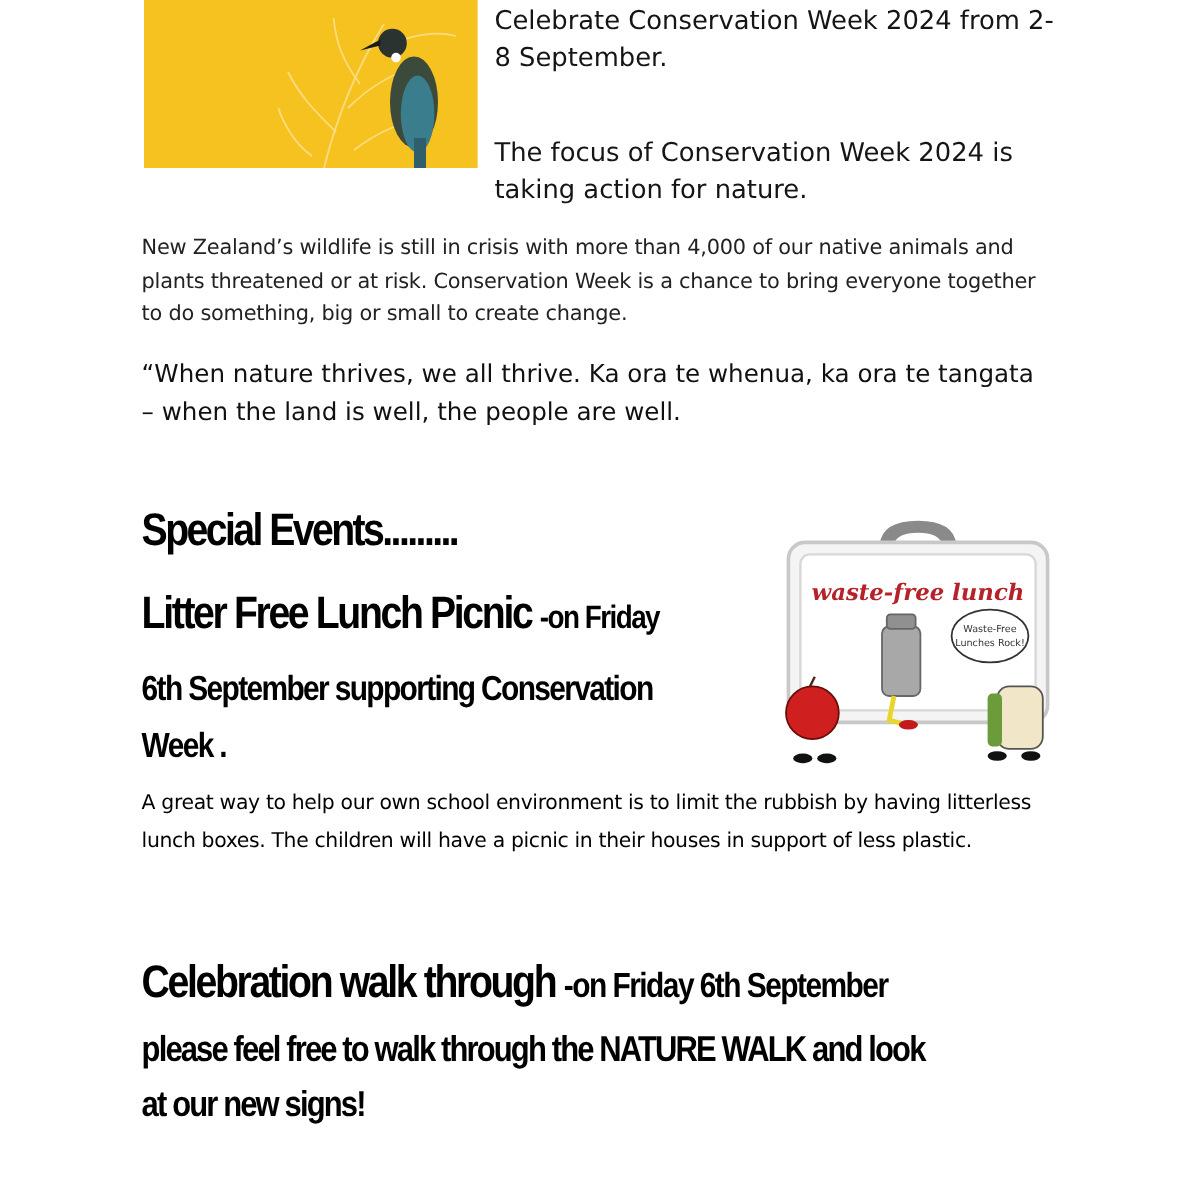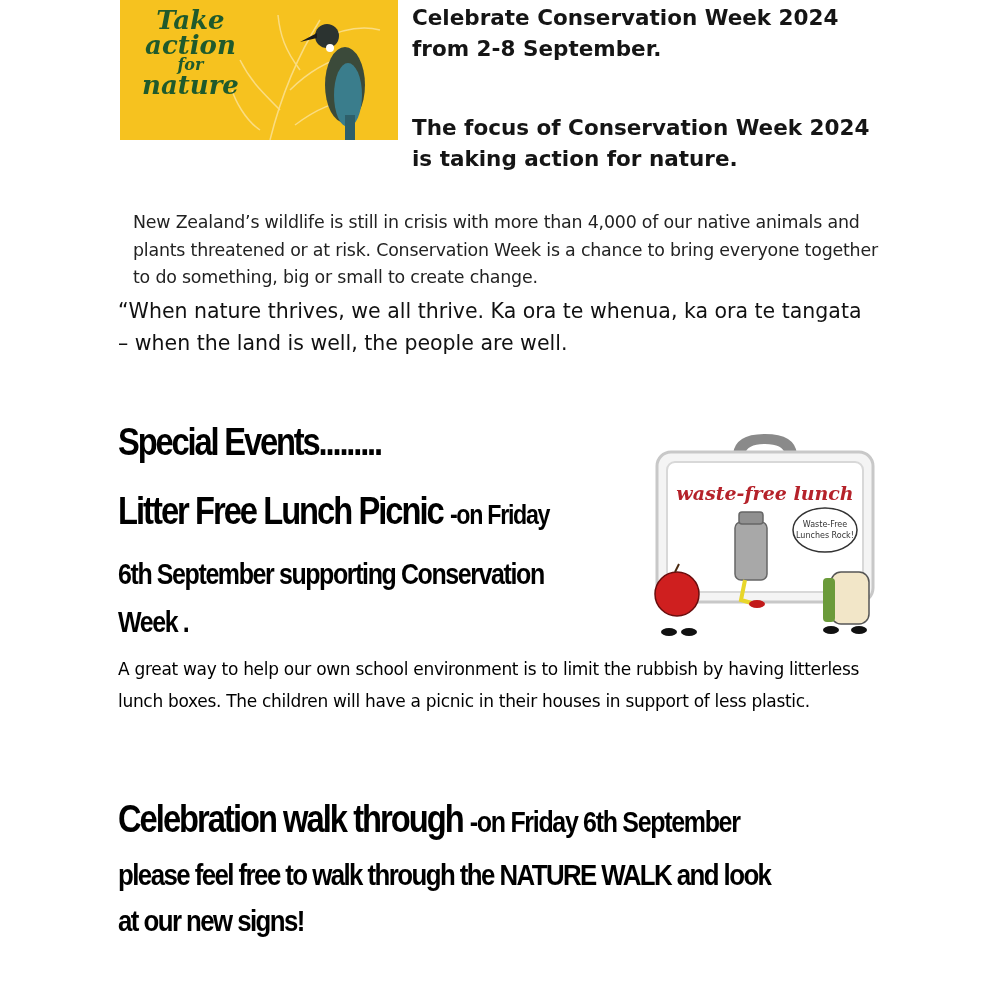--- a/index.html
+++ b/index.html
@@ -6,25 +6,25 @@
   body { width: 1000px; height: 1000px; position: relative; overflow: hidden; font-family: "DejaVu Sans", sans-serif; color: #111; }
 
   .banner { position: absolute; left: 120px; top: 0; width: 278px; height: 140px; background: #f6c21f; overflow: hidden; }
   .banner-text { position: absolute; left: 22px; top: 8px; font-family: "DejaVu Serif", serif; font-style: italic; font-weight: bold; color: #1f5a2c; text-align: center; line-height: 0.95; }
   .banner-text .l1 { font-size: 26px; display:block; }
   .banner-text .l2 { font-size: 26px; display:block; }
   .banner-text .l3 { font-size: 16px; display:block; }
   .banner-text .l4 { font-size: 26px; display:block; }
   .banner svg { position: absolute; left: 0; top: 0; }
 
-  .intro { position: absolute; left: 412px; top: 2px; width: 470px; font-family: "DejaVu Sans", sans-serif; font-weight: bold; font-size: 21.5px; line-height: 31px; color: #151515; }
+  .intro { position: absolute; left: 412px; top: 2px; width: 470px; font-family: "DejaVu Sans", sans-serif; font-weight: normal; font-size: 21.5px; line-height: 31px; color: #151515; }
   .intro p { margin: 0; }
   .intro p + p { margin-top: 48px; }
 
-  .body-para { position: absolute; left: 118px; top: 194px; width: 760px; font-family: "DejaVu Sans", sans-serif; font-size: 17.4px; line-height: 27.5px; color: #222; margin: 15px; letter-spacing: -0.2px; }
+  .body-para { position: absolute; left: 118px; top: 194px; width: 760px; font-family: "DejaVu Sans", sans-serif; font-size: 17.4px; line-height: 27.5px; color: #222; margin: 0; letter-spacing: -0.2px; }
 
   .quote { position: absolute; left: 118px; top: 295px; width: 760px; font-family: "DejaVu Sans", sans-serif; font-weight: normal; font-size: 20.5px; line-height: 32px; color: #111; margin: 0; }
 
   .impact { font-family: "Liberation Sans", sans-serif; font-weight: bold; color: #000; transform-origin: left top; white-space: nowrap; }
 
   .special { position: absolute; left: 118px; top: 421px; font-size: 38px; letter-spacing: -2.5px; transform: scaleX(0.86); }
   .litter { position: absolute; left: 118px; top: 490px; font-size: 38px; letter-spacing: -2.3px; transform: scaleX(0.86); }
   .litter .small { font-size: 27px; letter-spacing: -1.5px; }
   .litter2 { position: absolute; left: 118px; top: 550px; font-size: 29px; letter-spacing: -1.6px; line-height: 48px; transform: scaleX(0.86); }
 
@@ -50,26 +50,20 @@
       <path d="M200 40 C220 30 240 25 260 30"></path>
       <path d="M175 125 C195 110 215 100 240 100"></path>
     </g>
     <ellipse cx="225" cy="85" rx="20" ry="38" fill="#3b4a3a"></ellipse>
     <ellipse cx="228" cy="95" rx="14" ry="32" fill="#3a7d8c"></ellipse>
     <circle cx="207" cy="36" r="12" fill="#2b3330"></circle>
     <path d="M197 33 L180 42 L197 38 Z" fill="#1a1a1a"></path>
     <circle cx="210" cy="48" r="4" fill="#ffffff"></circle>
     <rect x="225" y="115" width="10" height="25" fill="#2e5f6a"></rect>
   </svg>
-  <div class="banner-text">
-    <span class="l1">Take</span>
-    <span class="l2">action</span>
-    <span class="l3">for</span>
-    <span class="l4">nature</span>
-  </div>
 </div>
 
 <div class="intro">
   <p>Celebrate Conservation Week 2024 from 2-8 September.</p>
   <p>The focus of Conservation Week 2024 is taking action for nature.</p>
 </div>
 
 <p class="body-para">New Zealand’s wildlife is still in crisis with more than 4,000 of our native animals and plants threatened or at risk. Conservation Week is a chance to bring everyone together to do something, big or small to create change.</p>
 
 <p class="quote">“When nature thrives, we all thrive. Ka ora te whenua, ka ora te tangata – when the land is well, the people are well.</p>

